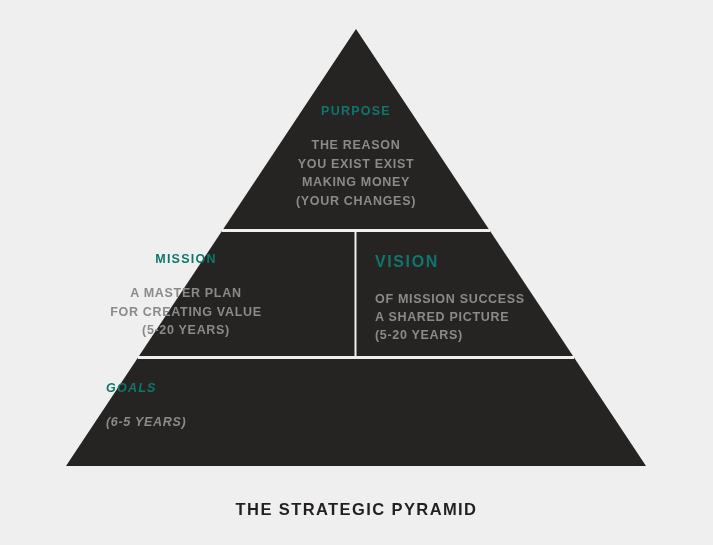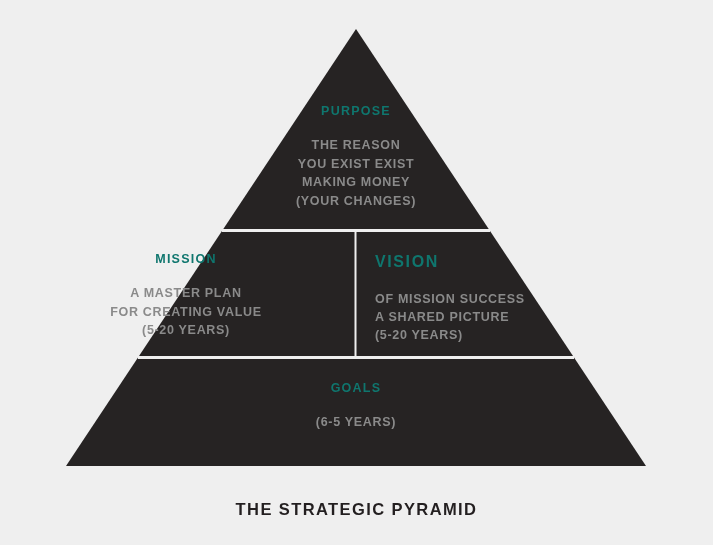--- a/index.html
+++ b/index.html
@@ -91,22 +91,22 @@
   #tier-vision .heading {
     font-size: 16px;
     margin-bottom: 16px;
   }
 
   
   #tier-goals {
     left: 106px;
     top: 379px;
     width: 500px;
-    text-align: center;
     font-size: 12.5px;
+    font-style: italic;
   }
   #tier-goals .heading {
     font-size: 12.5px;
     margin-bottom: 16px;
   }
 
   
   #caption {
     position: absolute;
     left: 0;

